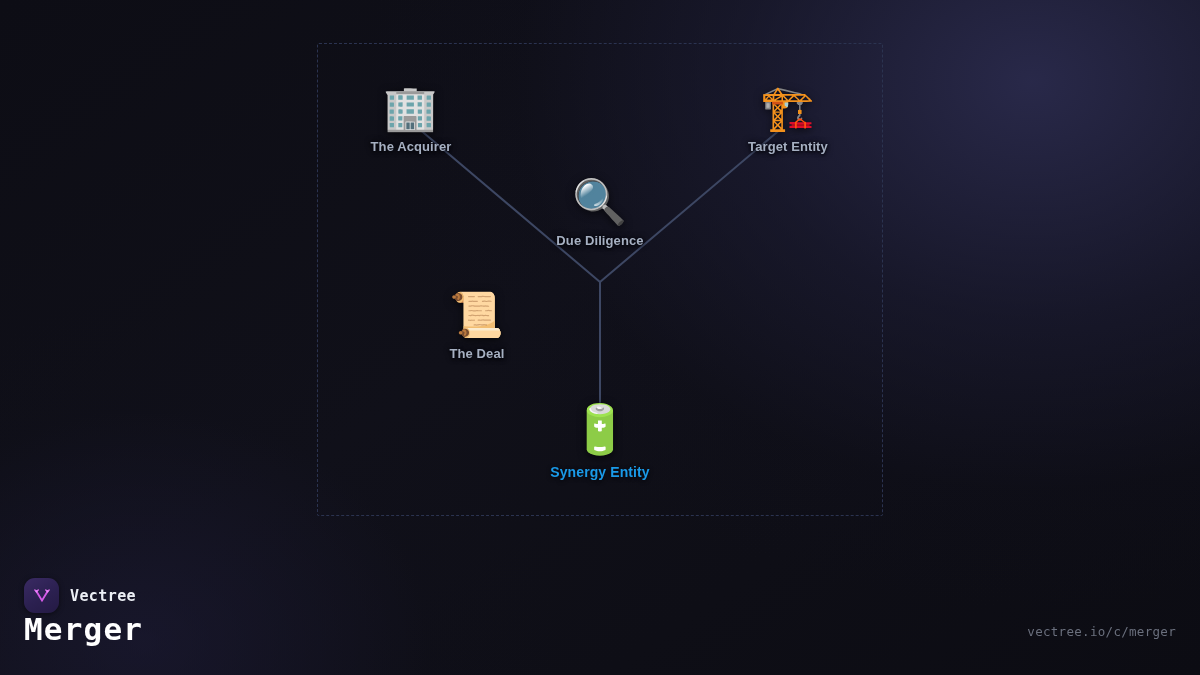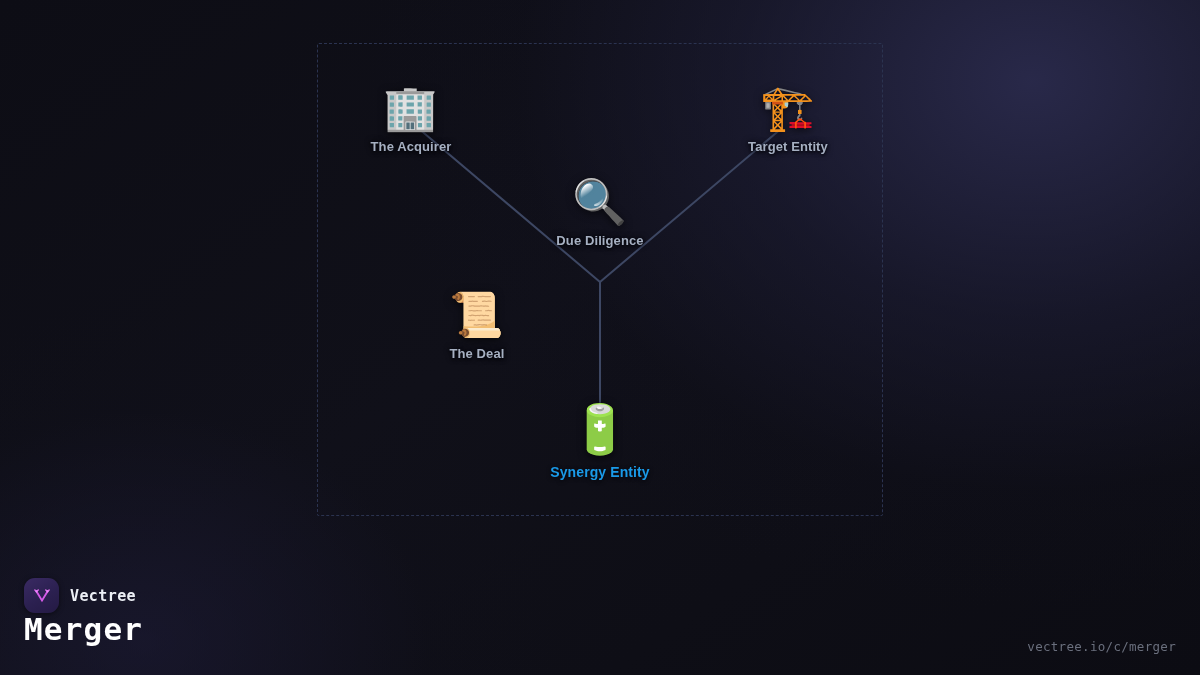--- a/index.html
+++ b/index.html
@@ -123,21 +123,21 @@
     top: 51px;
     font-family: "DejaVu Sans Mono", monospace;
     font-size: 31px;
     font-weight: bold;
     color: #ffffff;
     letter-spacing: 1.2px;
   }
   #footer-url {
     position: absolute;
     right: 24px;
-    bottom: 21px;
+    bottom: 36px;
     font-family: "DejaVu Sans Mono", monospace;
     font-size: 12.5px;
     color: #6a6f7d;
     letter-spacing: 0.3px;
   }
 </style>
 </head>
 <body>
 
 <div id="page">

